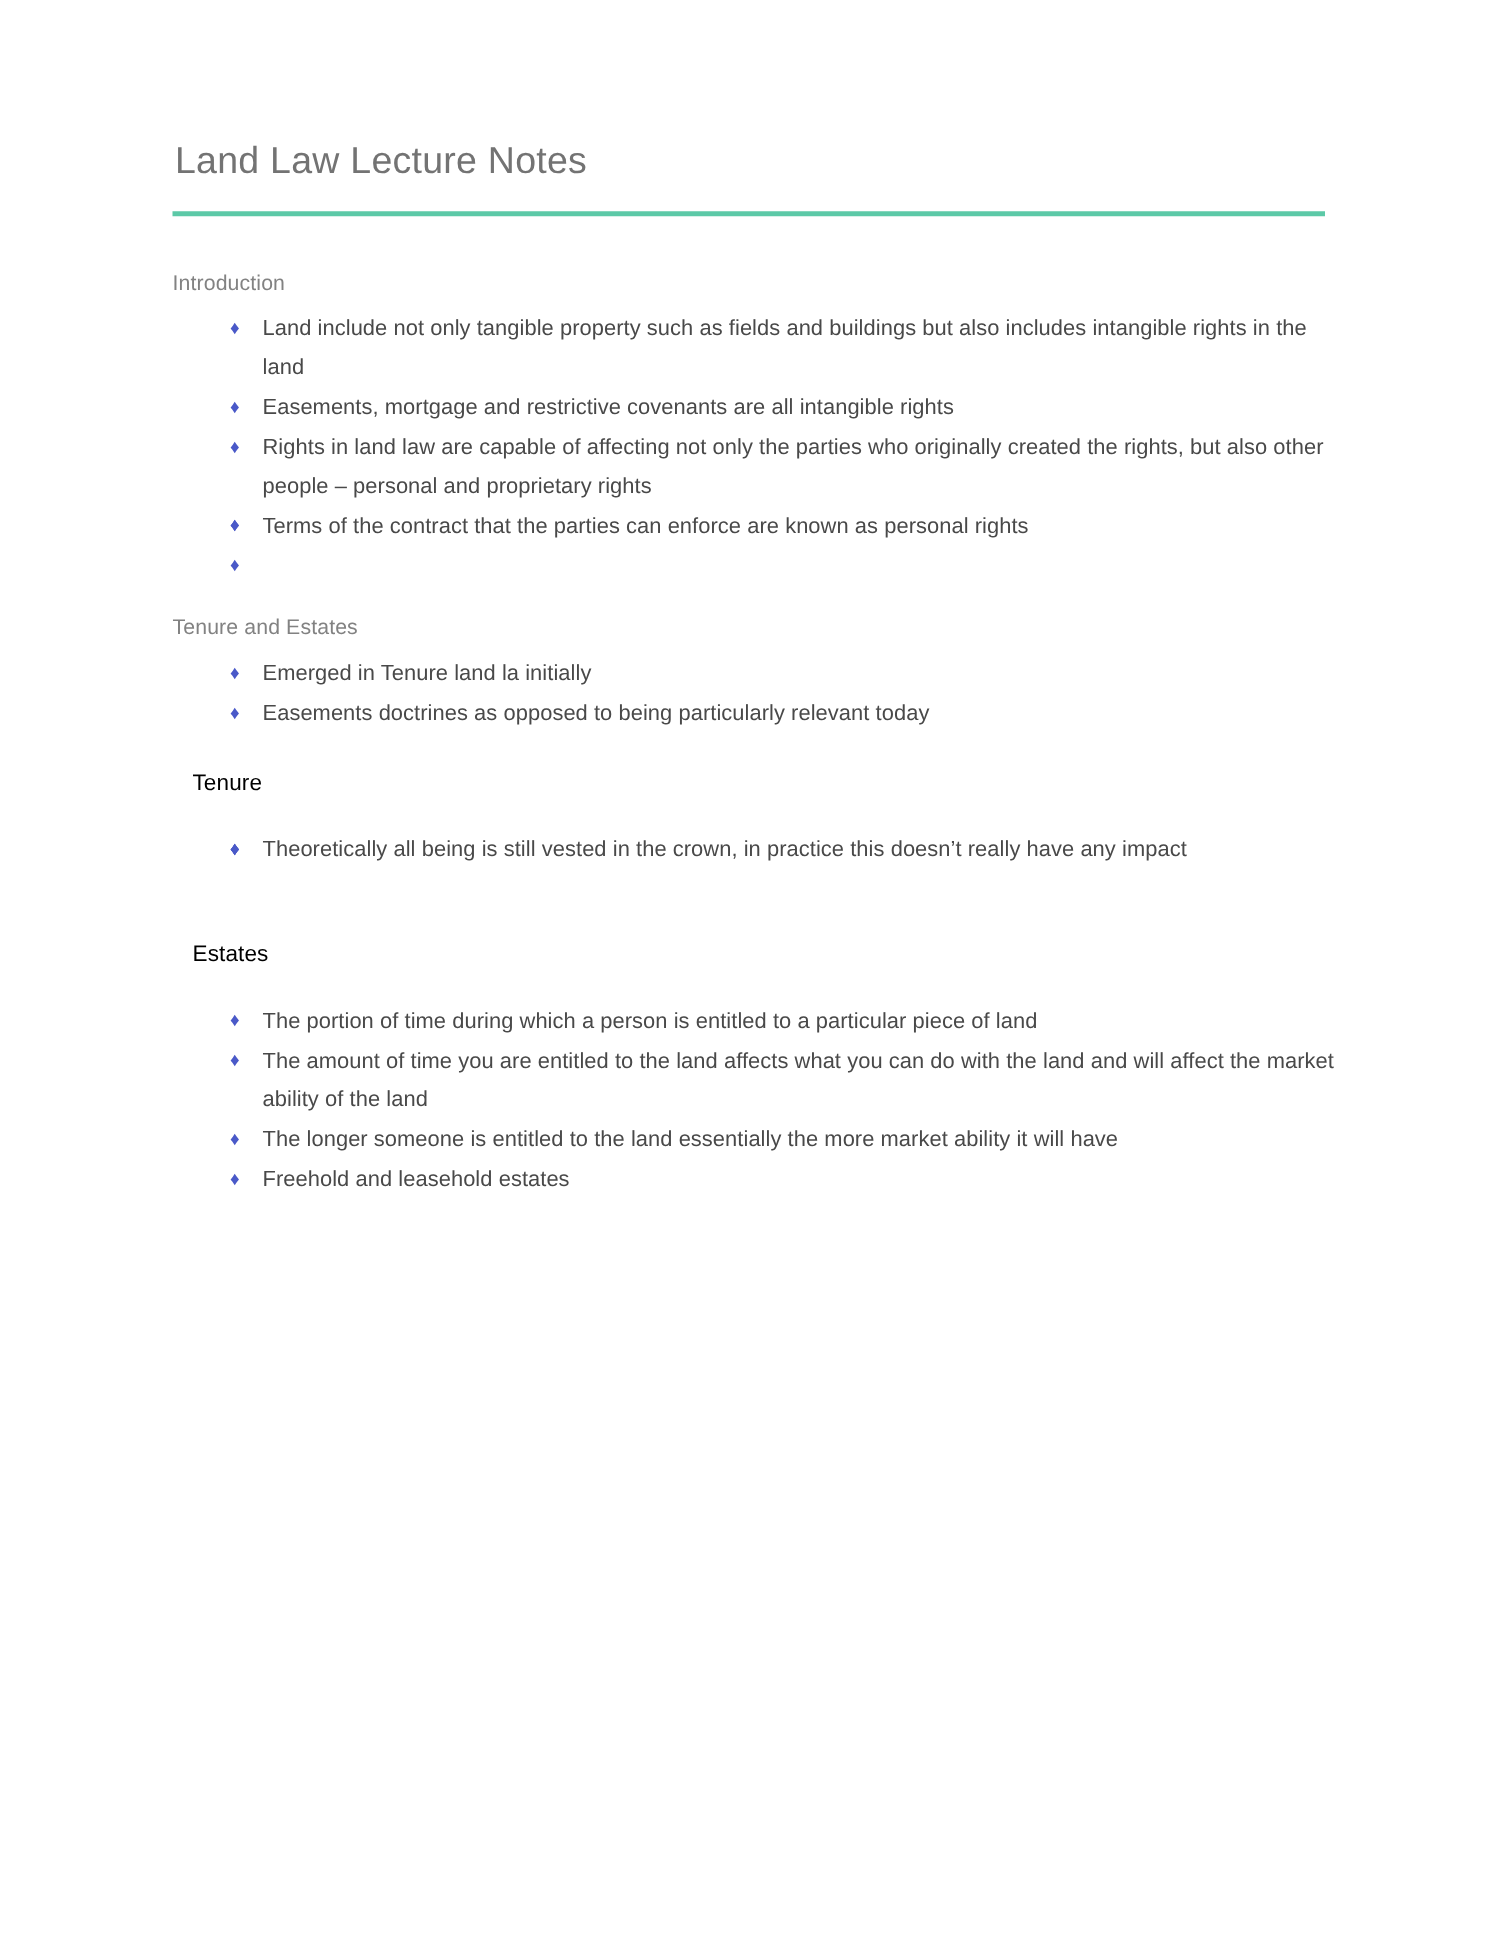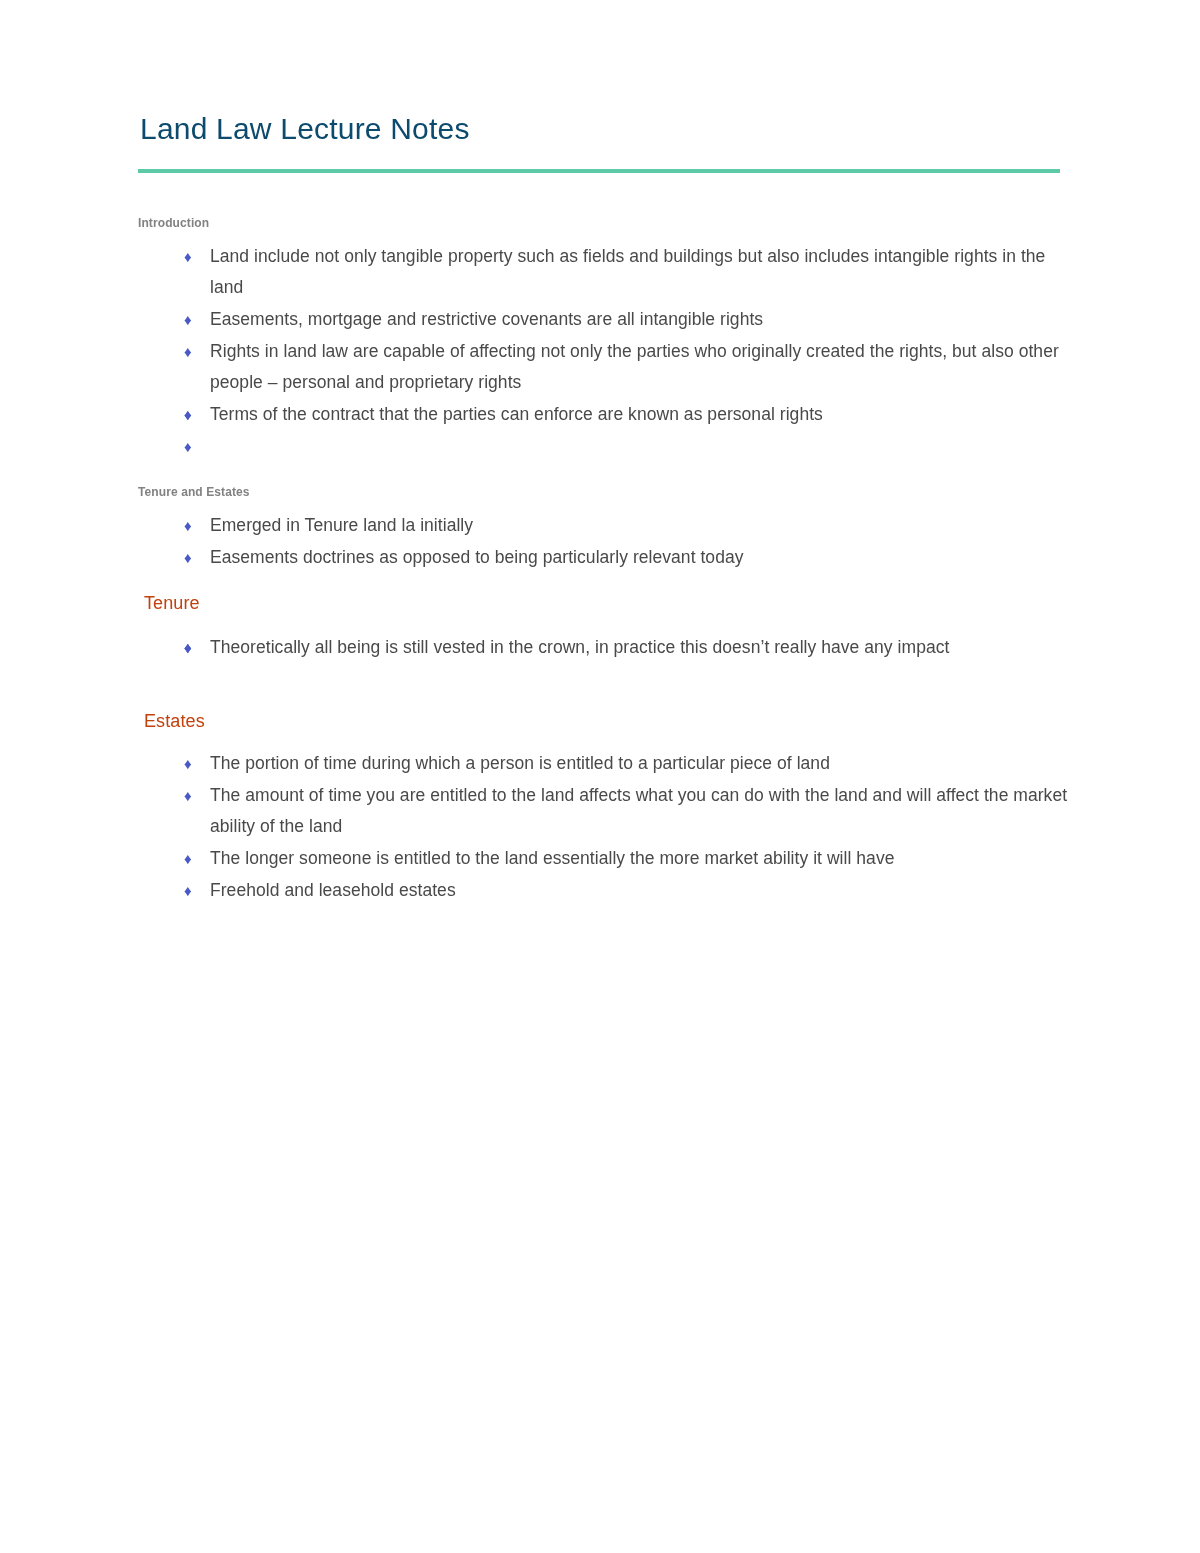--- a/index.html
+++ b/index.html
@@ -20,50 +20,50 @@
     height: 1553px;
     background: #ffffff;
     box-sizing: border-box;
     padding: 112px 140px 0 138px;
   }
 
   
   .doc-title {
     font-size: 30px;
     font-weight: 400;
-    color: #0c4a6e;
+    color: #737373;
     letter-spacing: 0.2px;
     line-height: 1.1;
     margin: 0 0 0 2px;
   }
 
   .title-rule {
     margin-top: 24px;
     margin-left: 0;
     width: 922px;
     height: 4px;
     background: #5cc9a7;
   }
 
   
   .section-heading {
-    font-size: 12px;
-    font-weight: 700;
+    font-size: 17px;
+    font-weight: 400;
     color: #828282;
     margin: 0;
     padding: 0;
     line-height: 1.25;
     letter-spacing: 0.1px;
   }
 
   .sub-heading {
     font-size: 18px;
     font-weight: 400;
-    color: #c2410c;
-    margin: 6px;
+    color: #000000;
+    margin: 16px;
     padding: 0;
     line-height: 1.25;
     letter-spacing: 0.1px;
   }
 
   
   ul.bullets {
     list-style: none;
     margin: 0;
     padding: 0;

